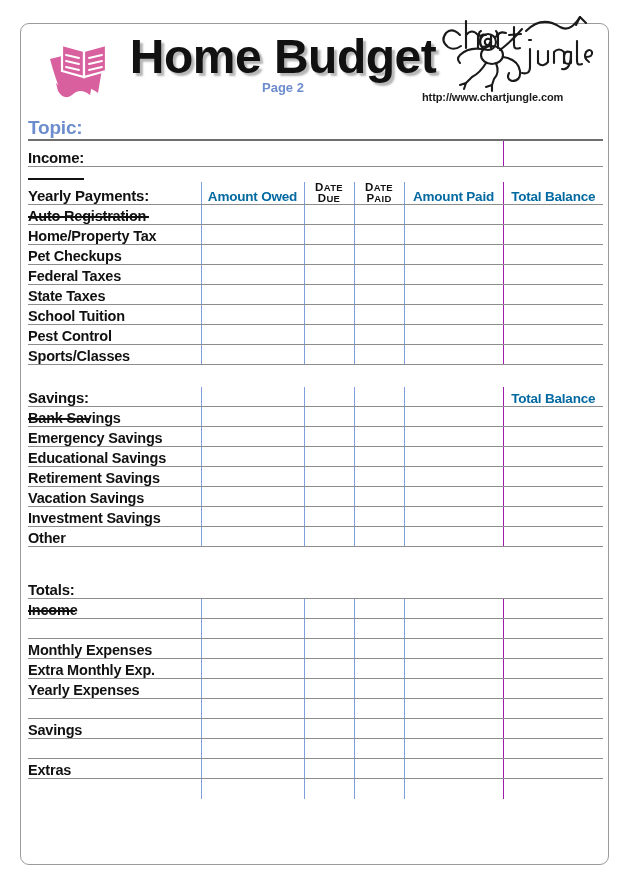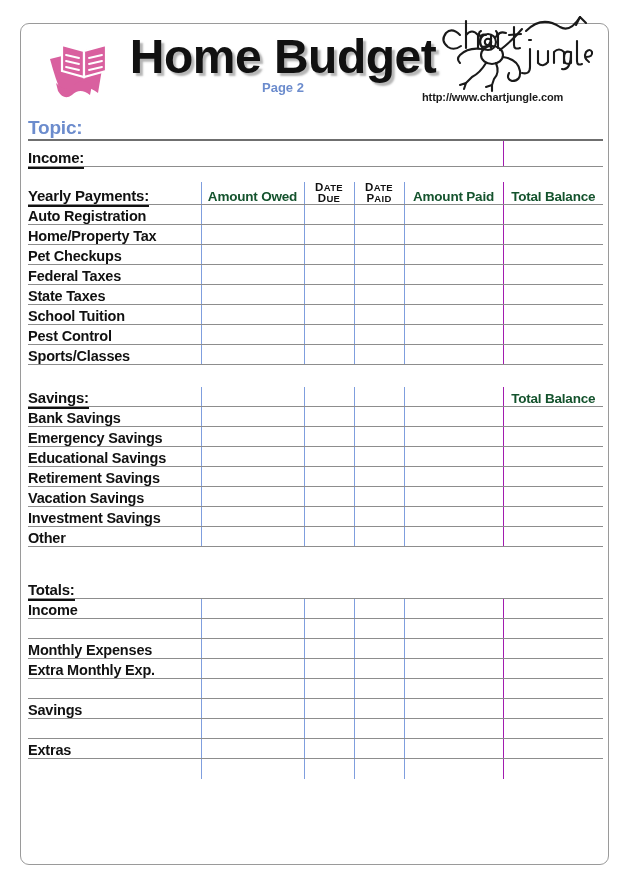--- a/index.html
+++ b/index.html
@@ -137,33 +137,33 @@
   .section-head {
     font-size: 15px;
     font-weight: bold;
     color: #111111;
     padding-left: 4px;
     letter-spacing: -0.2px;
     white-space: nowrap;
   }
   .section-head span.u {
     border-bottom: 2px solid #111111;
-    padding-bottom: 1px;
+    padding-bottom: 12px;
   }
   .topic {
     font-size: 19px;
     font-weight: bold;
     color: #6c8ccd;
     padding-left: 4px;
     letter-spacing: -0.2px;
   }
   .colhead {
     font-size: 13.5px;
     font-weight: bold;
-    color: #14532d;
+    color: #0369a1;
     text-align: center;
     letter-spacing: -0.2px;
     padding-bottom: 1px;
   }
   .colhead-small {
     font-size: 9.5px;
     font-weight: bold;
     color: #111111;
     text-align: center;
     line-height: 11px;
@@ -467,20 +467,28 @@
         </tr>
         <tr>
           <td class="rowlabel hb">Extra Monthly Exp.</td>
           <td class="hb vl"></td>
           <td class="hb vl"></td>
           <td class="hb vl"></td>
           <td class="hb vl"></td>
           <td class="hb vlg"></td>
         </tr>
         <tr>
+          <td class="rowlabel hb">Yearly Expenses</td>
+          <td class="hb vl"></td>
+          <td class="hb vl"></td>
+          <td class="hb vl"></td>
+          <td class="hb vl"></td>
+          <td class="hb vlg"></td>
+        </tr>
+        <tr>
           <td class="rowlabel hb"></td>
           <td class="hb vl"></td>
           <td class="hb vl"></td>
           <td class="hb vl"></td>
           <td class="hb vl"></td>
           <td class="hb vlg"></td>
         </tr>
         <tr>
           <td class="rowlabel hb">Savings</td>
           <td class="hb vl"></td>

